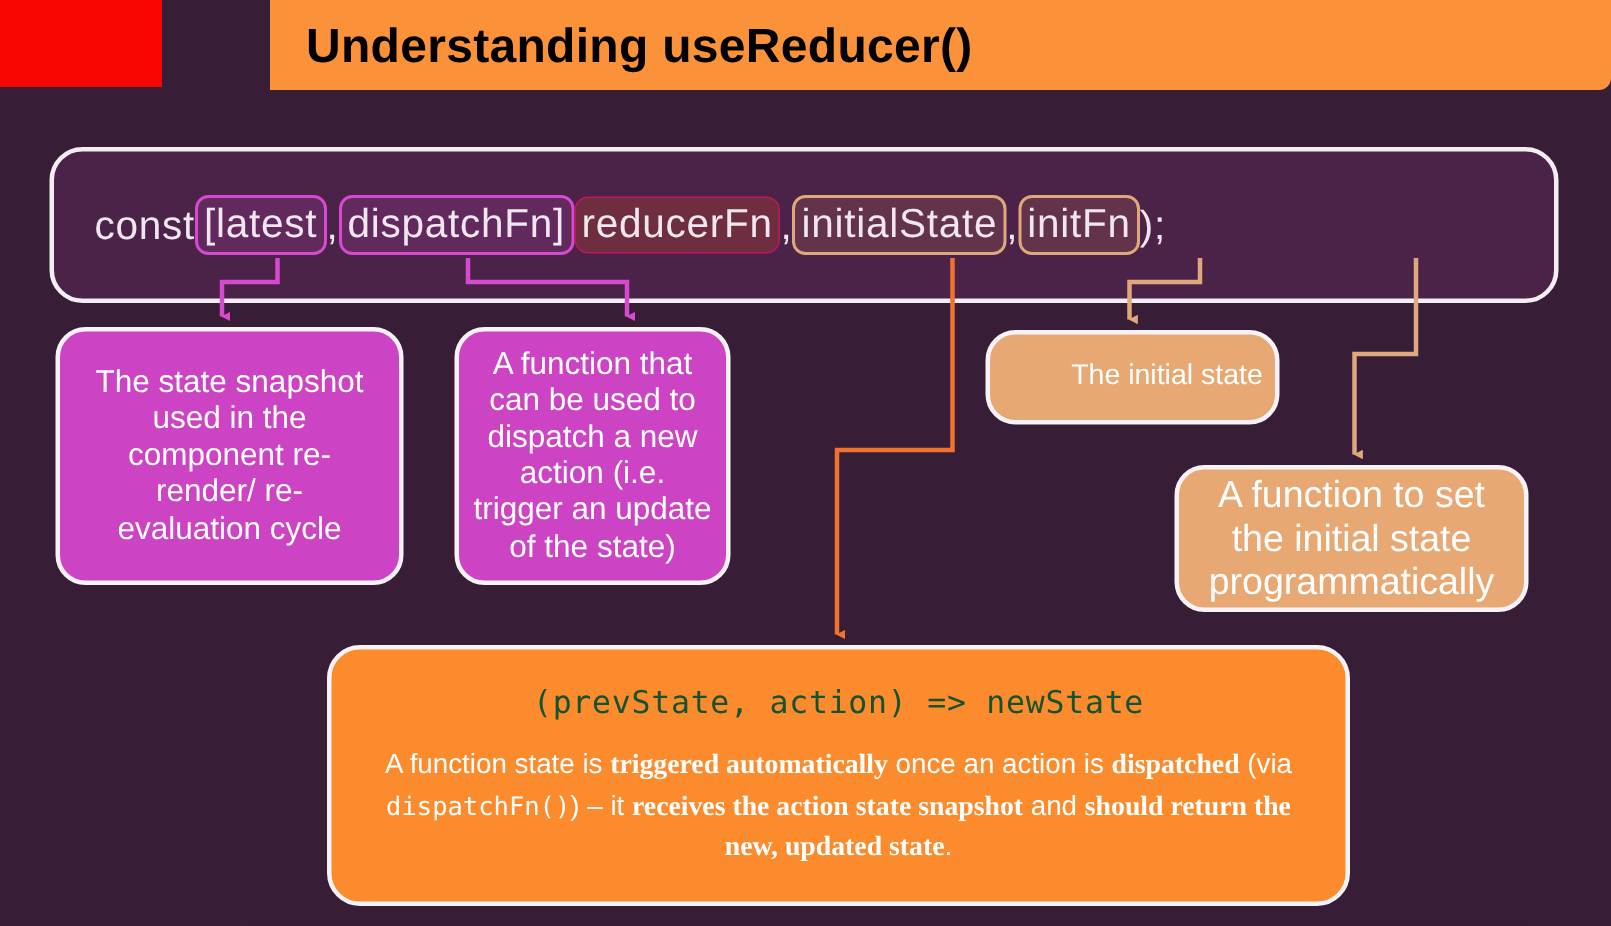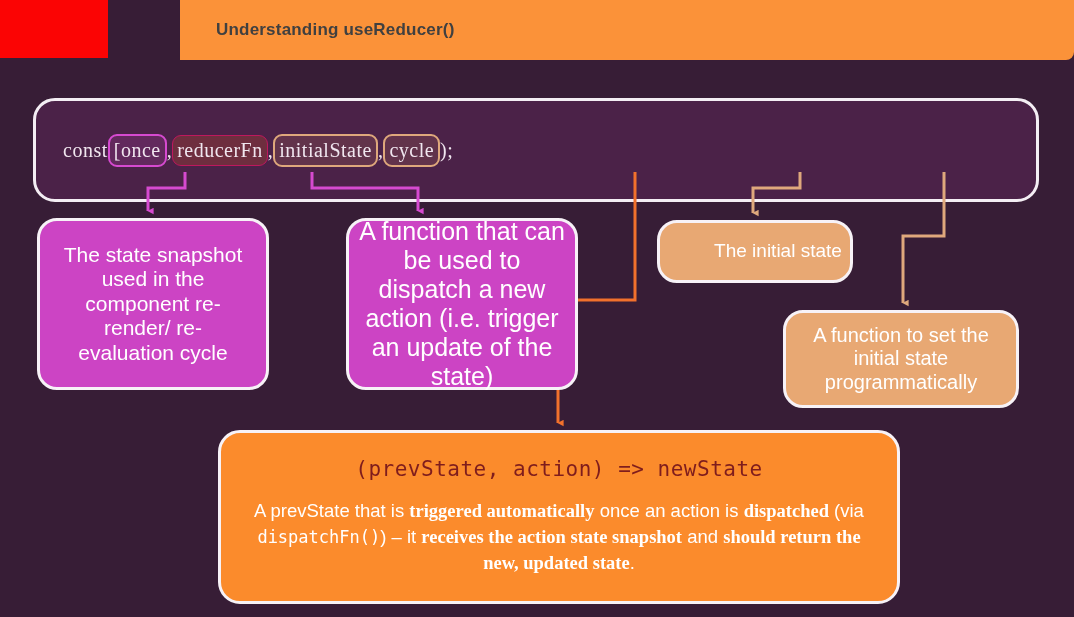--- a/index.html
+++ b/index.html
@@ -17,40 +17,40 @@
     position:absolute;left:0;top:0;width:108px;height:58px;
     background:#fb0404;
   }
   .title-banner{
     position:absolute;left:180px;top:0;width:894px;height:60px;
     background:#fb9239;
     border-radius:0 0 8px 0;
     display:flex;align-items:center;
   }
   .title-banner .title-text{
-    color:#404040;
-    font-size:17px;
+    color:#000000;
+    font-size:32px;
     font-weight:bold;
     letter-spacing:.2px;
-    padding-left:36px;
+    padding-left:24px;
     white-space:nowrap;
   }
 
   
   .code-box{
     position:absolute;left:33px;top:98px;width:1006px;height:104px;
     background:#4b2248;
     border:3px solid #f4eef4;
     border-radius:22px;
     box-sizing:border-box;
     display:flex;align-items:center;
   }
   .code-line{
-    font-family:Liberation Serif, serif;
-    font-size:20px;
+    font-family:Liberation Sans, sans-serif;
+    font-size:27px;
     color:#f0e6ef;
     white-space:nowrap;
     padding-left:27px;
     letter-spacing:.5px;
     display:flex;align-items:center;
   }
   .tok{
     display:inline-block;
     padding:4px 4px 5px 4px;
     border-radius:9px;
@@ -75,33 +75,33 @@
     text-align:center;
     color:#ffffff;
     line-height:1.16;
     padding-left:46px;
   }
   .c-magenta{background:#cc44c4;}
   .c-tan{background:#e8a873;}
   .c-orange{background:#fb8b2c;}
 
   .box-state{left:37px;top:218px;width:232px;height:172px;font-size:21px;padding:0 18px;}
-  .box-dispatch{left:303px;top:218px;width:232px;height:172px;font-size:25px;padding:0 8px;margin-left:43px;}
+  .box-dispatch{left:303px;top:218px;width:184px;height:172px;font-size:21px;padding:0 8px;}
   .box-initial{left:657px;top:220px;width:196px;height:63px;font-size:19px;}
-  .box-initfn{left:783px;top:310px;width:236px;height:98px;font-size:20px;padding:0 20px;}
+  .box-initfn{left:783px;top:310px;width:236px;height:98px;font-size:25px;padding:0 20px;}
 
   .box-reducer{
     left:218px;top:430px;width:682px;height:174px;
     border-radius:22px;
     flex-direction:column;justify-content:center;
     padding:0 26px;
   }
   .reducer-sig{
     font-family:"DejaVu Sans Mono", monospace;
-    font-size:21px;color:#7f1d1d;letter-spacing:.5px;
+    font-size:21px;color:#14532d;letter-spacing:.5px;
     margin-bottom:16px;
   }
   .reducer-desc{
     font-size:18.5px;color:#ffffff;line-height:1.42;
     text-align:center;
   }
   .reducer-desc b{font-weight:bold;font-family:Liberation Serif, serif;}
   .reducer-desc .mono{font-family:"DejaVu Sans Mono", monospace;font-weight:normal;font-size:17px;text-align:center;}
 </style>
 </head>
@@ -111,27 +111,28 @@
 
   <div class="red-block"></div>
 
   <div class="title-banner">
     <span class="title-text">Understanding useReducer()</span>
   </div>
 
   <div class="code-box">
     <div class="code-line" id="code-line">
         <span class="plain">const </span>
-        <span class="tok tok-magenta">[once</span>
+        <span class="tok tok-magenta">[latest</span>
         <span class="plain">, </span>
+        <span class="tok tok-magenta">dispatchFn]</span>
         <span class="tok tok-orange-strong">reducerFn</span>
         <span class="plain">, </span>
         <span class="tok tok-tan">initialState</span>
         <span class="plain">, </span>
-        <span class="tok tok-tan">cycle</span>
+        <span class="tok tok-tan">initFn</span>
         <span class="plain">);</span>
       </div>
   </div>
 
   <svg class="wires" viewBox="0 0 1074 617" width="1074" height="617">
     <defs>
       <marker id="ahMag" markerWidth="7" markerHeight="7" refX="3.2" refY="5.6" orient="auto" markerUnits="userSpaceOnUse">
         <path d="M0,0 L6.4,0 L3.2,6.2 Z" fill="#d64ad0"></path>
       </marker>
       <marker id="ahTan" markerWidth="7" markerHeight="7" refX="3.2" refY="5.6" orient="auto" markerUnits="userSpaceOnUse">
@@ -164,16 +165,16 @@
   <div class="callout c-tan box-initial">
     <span>The initial state</span>
   </div>
 
   <div class="callout c-tan box-initfn">
     <span>A function to set the initial state programmatically</span>
   </div>
 
   <div class="callout c-orange box-reducer">
     <div class="reducer-sig">(prevState, action) =&gt; newState</div>
-    <div class="reducer-desc" id="reducer-desc"><span>A prevState that is </span><b>triggered automatically</b><span> once an action is </span><b>dispatched</b><span> (via </span><span class="mono">dispatchFn()</span><span>) – it </span><b>receives the action state snapshot</b><span> and </span><b>should return the new, updated state</b><span>.</span></div>
+    <div class="reducer-desc" id="reducer-desc"><span>A function state is </span><b>triggered automatically</b><span> once an action is </span><b>dispatched</b><span> (via </span><span class="mono">dispatchFn()</span><span>) – it </span><b>receives the action state snapshot</b><span> and </span><b>should return the new, updated state</b><span>.</span></div>
   </div>
 
 </div>
 
 </body></html>

